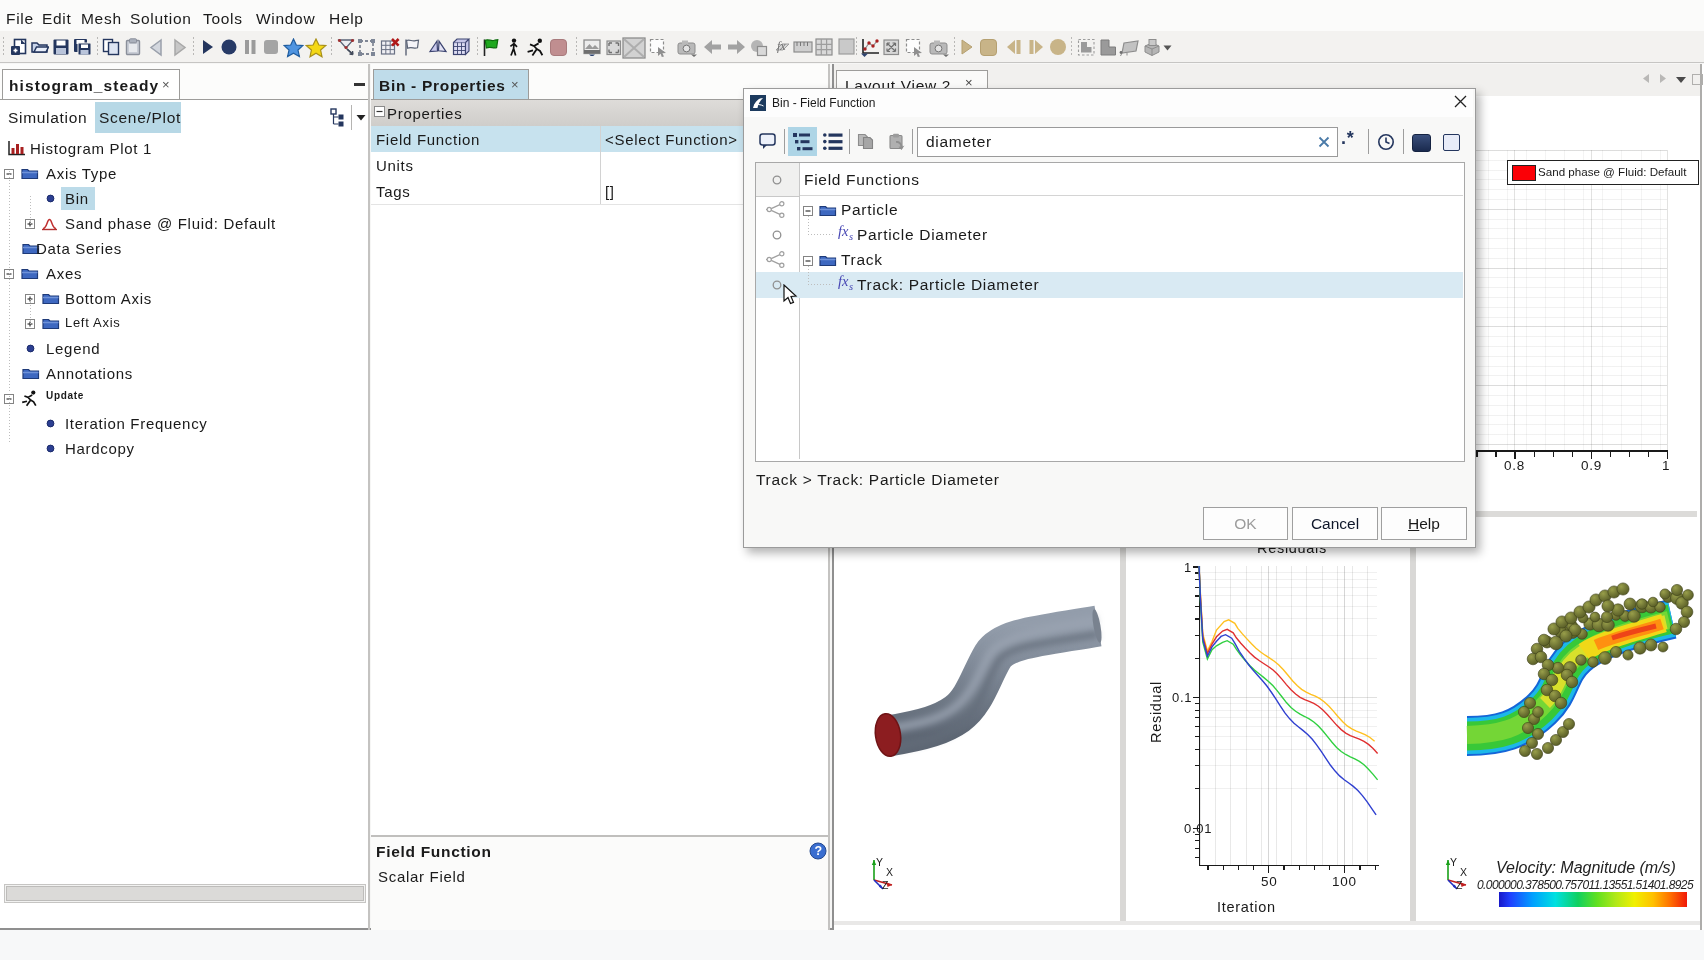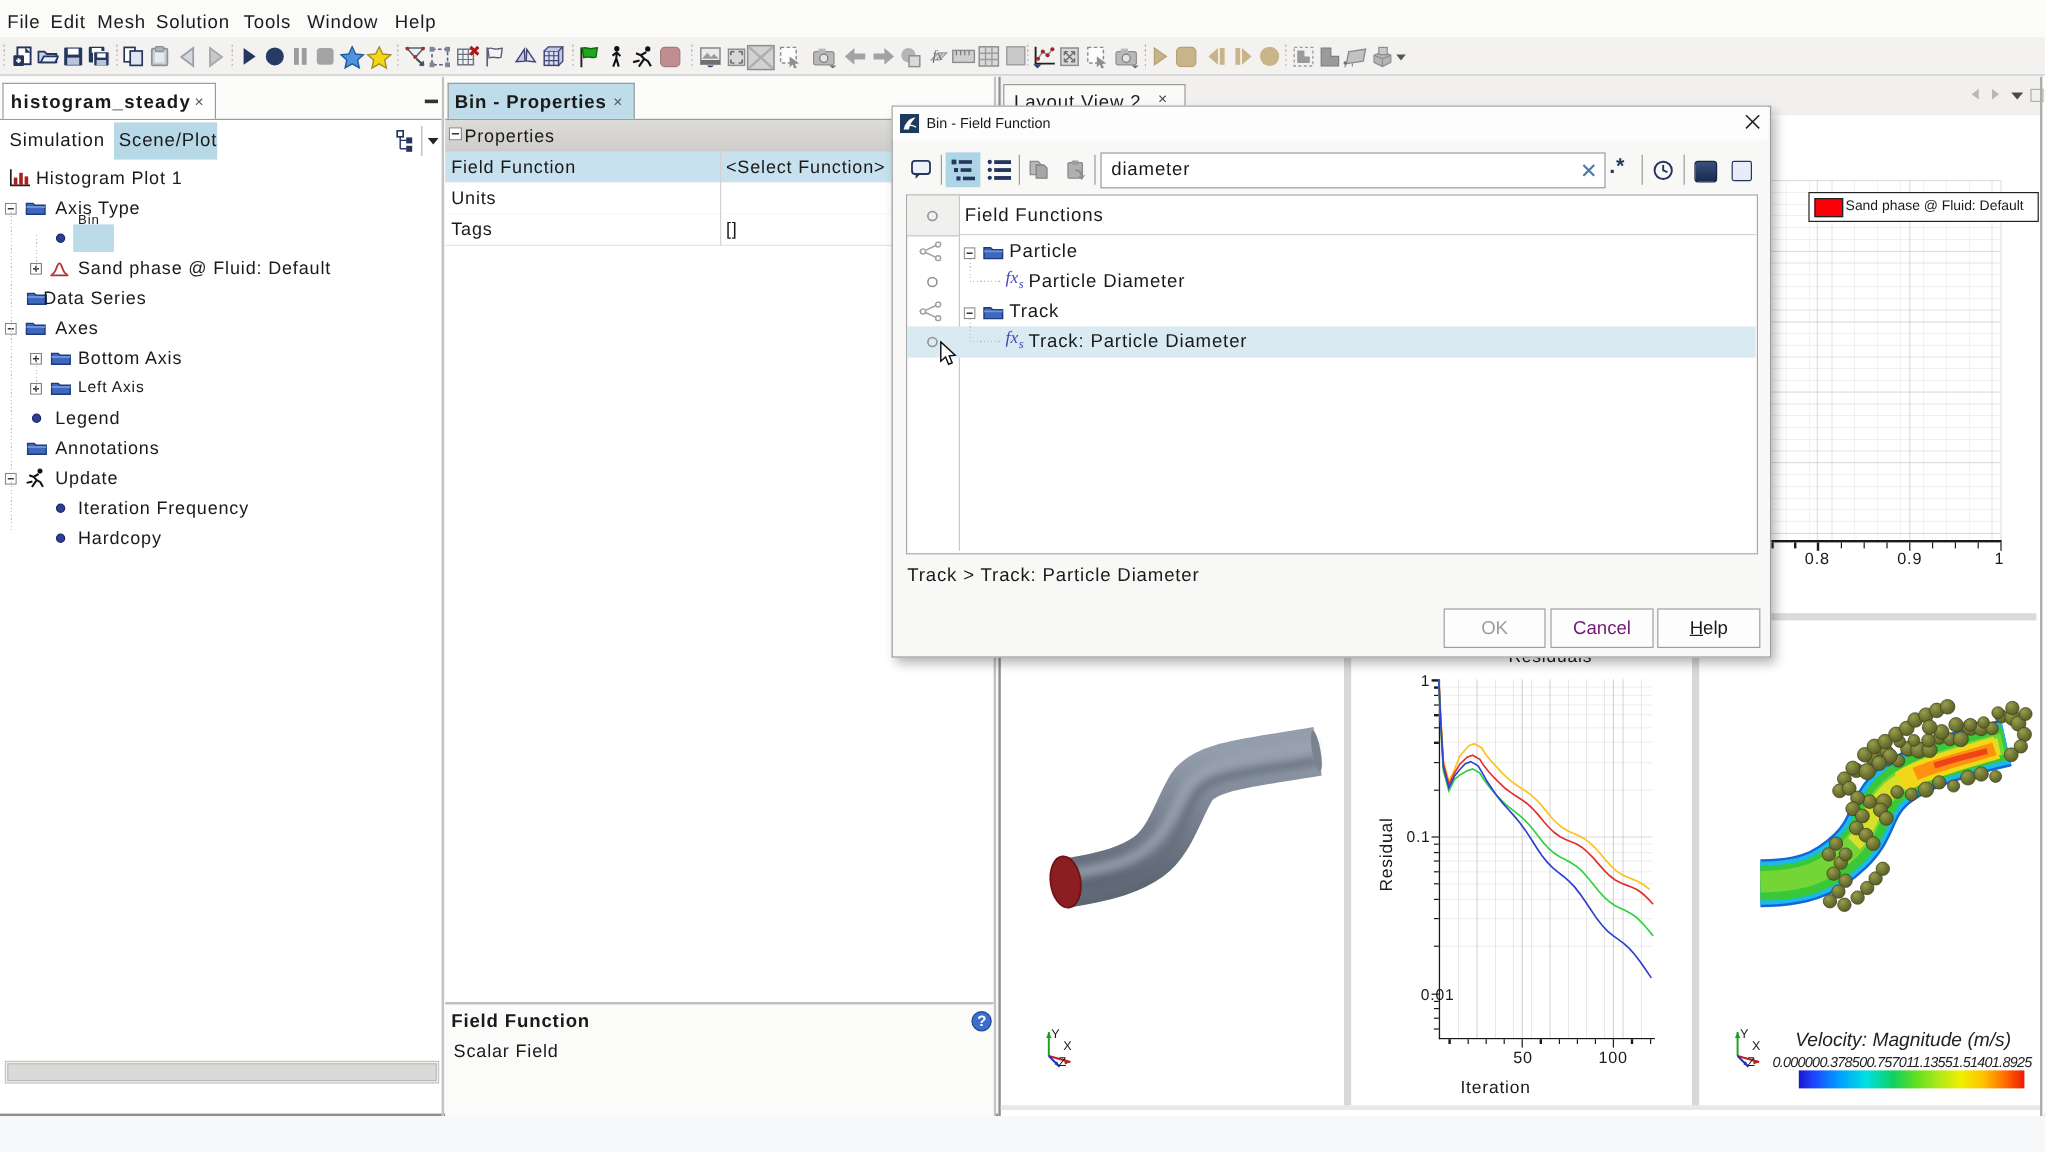--- a/index.html
+++ b/index.html
@@ -275,21 +275,21 @@
     </svg>
 <svg style="position:absolute;left:21px;top:166px" width="18" height="14" viewBox="0 0 18 14">
       <path d="M1 3.5 L1 12.5 L16.5 12.5 L16.5 5 L8 5 L6.5 3.5 Z" fill="#3e68c0" stroke="#1e3a78" stroke-width="1.2"></path>
       <path d="M1 6.5 L16.5 6.5" stroke="#6f92d8" stroke-width="1.5"></path>
     </svg>
 <div class="txt" style="left:46px;top:165px;font-size:15px;font-weight:normal">Axis Type</div>
 <div class="abs" style="left:61px;top:187px;width:34px;height:23px;background:#bcdbe9"></div>
 <svg style="position:absolute;left:46px;top:194px" width="9" height="9" viewBox="0 0 9 9">
       <circle cx="4.5" cy="4.5" r="3.4" fill="#2c3f92" stroke="#1a2a6a" stroke-width="1"></circle>
     </svg>
-<div class="txt" style="left:65px;top:178px;font-size:11px;font-weight:normal">Bin</div>
+<div class="txt" style="left:65px;top:190px;font-size:15px;font-weight:normal">Bin</div>
 <svg style="position:absolute;left:25px;top:219px" width="10" height="10" viewBox="0 0 10 10">
       <rect x="0.5" y="0.5" width="9" height="9" fill="#fff" stroke="#848484" stroke-width="1"></rect>
       <path d="M2.5 5 H7.5" stroke="#333" stroke-width="1.2"></path>
       <path d="M5 2.5 V7.5" stroke="#333" stroke-width="1.2"></path>
     </svg>
 <svg style="position:absolute;left:41px;top:216px" width="17" height="15" viewBox="0 0 17 15">
       <path d="M1 13.5 H16" stroke="#b03030" stroke-width="1.4" fill="none"></path>
       <path d="M2 12.5 C6 12.5 6 3.5 8.5 3.5 C11 3.5 11 12.5 15 12.5" stroke="#c03030" stroke-width="1.5" fill="none"></path>
     </svg>
 <div class="txt" style="left:65px;top:215px;font-size:15px;font-weight:normal">Sand phase @ Fluid: Default</div>
@@ -337,21 +337,21 @@
     </svg>
 <div class="txt" style="left:46px;top:365px;font-size:15px;font-weight:normal">Annotations</div>
 <svg style="position:absolute;left:4px;top:394px" width="10" height="10" viewBox="0 0 10 10">
       <rect x="0.5" y="0.5" width="9" height="9" fill="#fff" stroke="#848484" stroke-width="1"></rect>
       <path d="M2.5 5 H7.5" stroke="#333" stroke-width="1.2"></path>
     </svg>
 <svg style="position:absolute;left:21px;top:390px" width="18" height="17" viewBox="0 0 18 17">
       <circle cx="12.3" cy="2.6" r="2.1" fill="#111"></circle>
       <path d="M11.2 5 L7 7.4 L3.4 6 M7 7.4 L9.6 10 L5.6 15.8 M9.6 10 L12.6 11.8 L14.8 15.6 M1.2 12.4 L6 11.2" stroke="#111" stroke-width="1.7" fill="none"></path>
     </svg>
-<div class="txt" style="left:46px;top:390px;font-size:15px;font-weight:normal">Update</div>
+<div class="txt" style="left:46px;top:390px;font-size:10px;font-weight:bold">Update</div>
 <svg style="position:absolute;left:46px;top:419px" width="9" height="9" viewBox="0 0 9 9">
       <circle cx="4.5" cy="4.5" r="3.4" fill="#2c3f92" stroke="#1a2a6a" stroke-width="1"></circle>
     </svg>
 <div class="txt" style="left:65px;top:415px;font-size:15px;font-weight:normal">Iteration Frequency</div>
 <svg style="position:absolute;left:46px;top:444px" width="9" height="9" viewBox="0 0 9 9">
       <circle cx="4.5" cy="4.5" r="3.4" fill="#2c3f92" stroke="#1a2a6a" stroke-width="1"></circle>
     </svg>
 <div class="txt" style="left:65px;top:440px;font-size:15px;font-weight:normal">Hardcopy</div>
 <div class="abs" style="left:9px;top:171px;width:1px;height:220px;background:repeating-linear-gradient(to bottom,#bdbdbd 0 1px,transparent 1px 3px)"></div>
 <div class="abs" style="left:30px;top:196px;width:1px;height:28px;background:repeating-linear-gradient(to bottom,#bdbdbd 0 1px,transparent 1px 3px)"></div>
@@ -774,16 +774,16 @@
 <div class="txt" style="left:857px;top:276px;font-size:15.5px">Track: Particle Diameter</div>
 <div class="abs" style="left:808px;top:216px;width:1px;height:18px;background:repeating-linear-gradient(to bottom,#bdbdbd 0 1px,transparent 1px 3px)"></div>
 <div class="abs" style="left:808px;top:266px;width:1px;height:18px;background:repeating-linear-gradient(to bottom,#bdbdbd 0 1px,transparent 1px 3px)"></div>
 <div class="abs" style="left:808px;top:234px;width:26px;height:1px;background:repeating-linear-gradient(to right,#bdbdbd 0 1px,transparent 1px 3px)"></div>
 <div class="abs" style="left:808px;top:284px;width:26px;height:1px;background:repeating-linear-gradient(to right,#bdbdbd 0 1px,transparent 1px 3px)"></div>
 <svg style="position:absolute;left:783px;top:284px" width="16" height="24" viewBox="0 0 16 24">
       <path d="M1 1 L1 17 L5 13.5 L7.5 19.5 L10.5 18.3 L8 12.5 L13 12 Z" fill="#fff" stroke="#111" stroke-width="1.2"></path>
     </svg>
 <div class="txt" style="left:756px;top:471px;font-size:15.5px">Track &gt; Track: Particle Diameter</div>
 <div class="abs" style="left:1203px;top:507px;width:83px;height:31px;background:#fdfdfd;border:1px solid #9f9f9f;display:flex;align-items:center;justify-content:center;font-size:15.5px;color:#9c9c9c">OK</div>
-<div class="abs" style="left:1292px;top:507px;width:84px;height:31px;background:#fdfdfd;border:1px solid #9f9f9f;display:flex;align-items:center;justify-content:center;font-size:15.5px;color:#701a75">Cancel</div>
+<div class="abs" style="left:1292px;top:507px;width:84px;height:31px;background:#fdfdfd;border:1px solid #9f9f9f;display:flex;align-items:center;justify-content:center;font-size:15.5px;color:#0f172a">Cancel</div>
 <div class="abs" style="left:1381px;top:507px;width:84px;height:31px;background:#fdfdfd;border:1px solid #9f9f9f;display:flex;align-items:center;justify-content:center;font-size:15.5px;color:#1a1a1a">
       <span><span style="text-decoration:underline">H</span>elp</span>
     </div>
 </div>
 </body></html>

